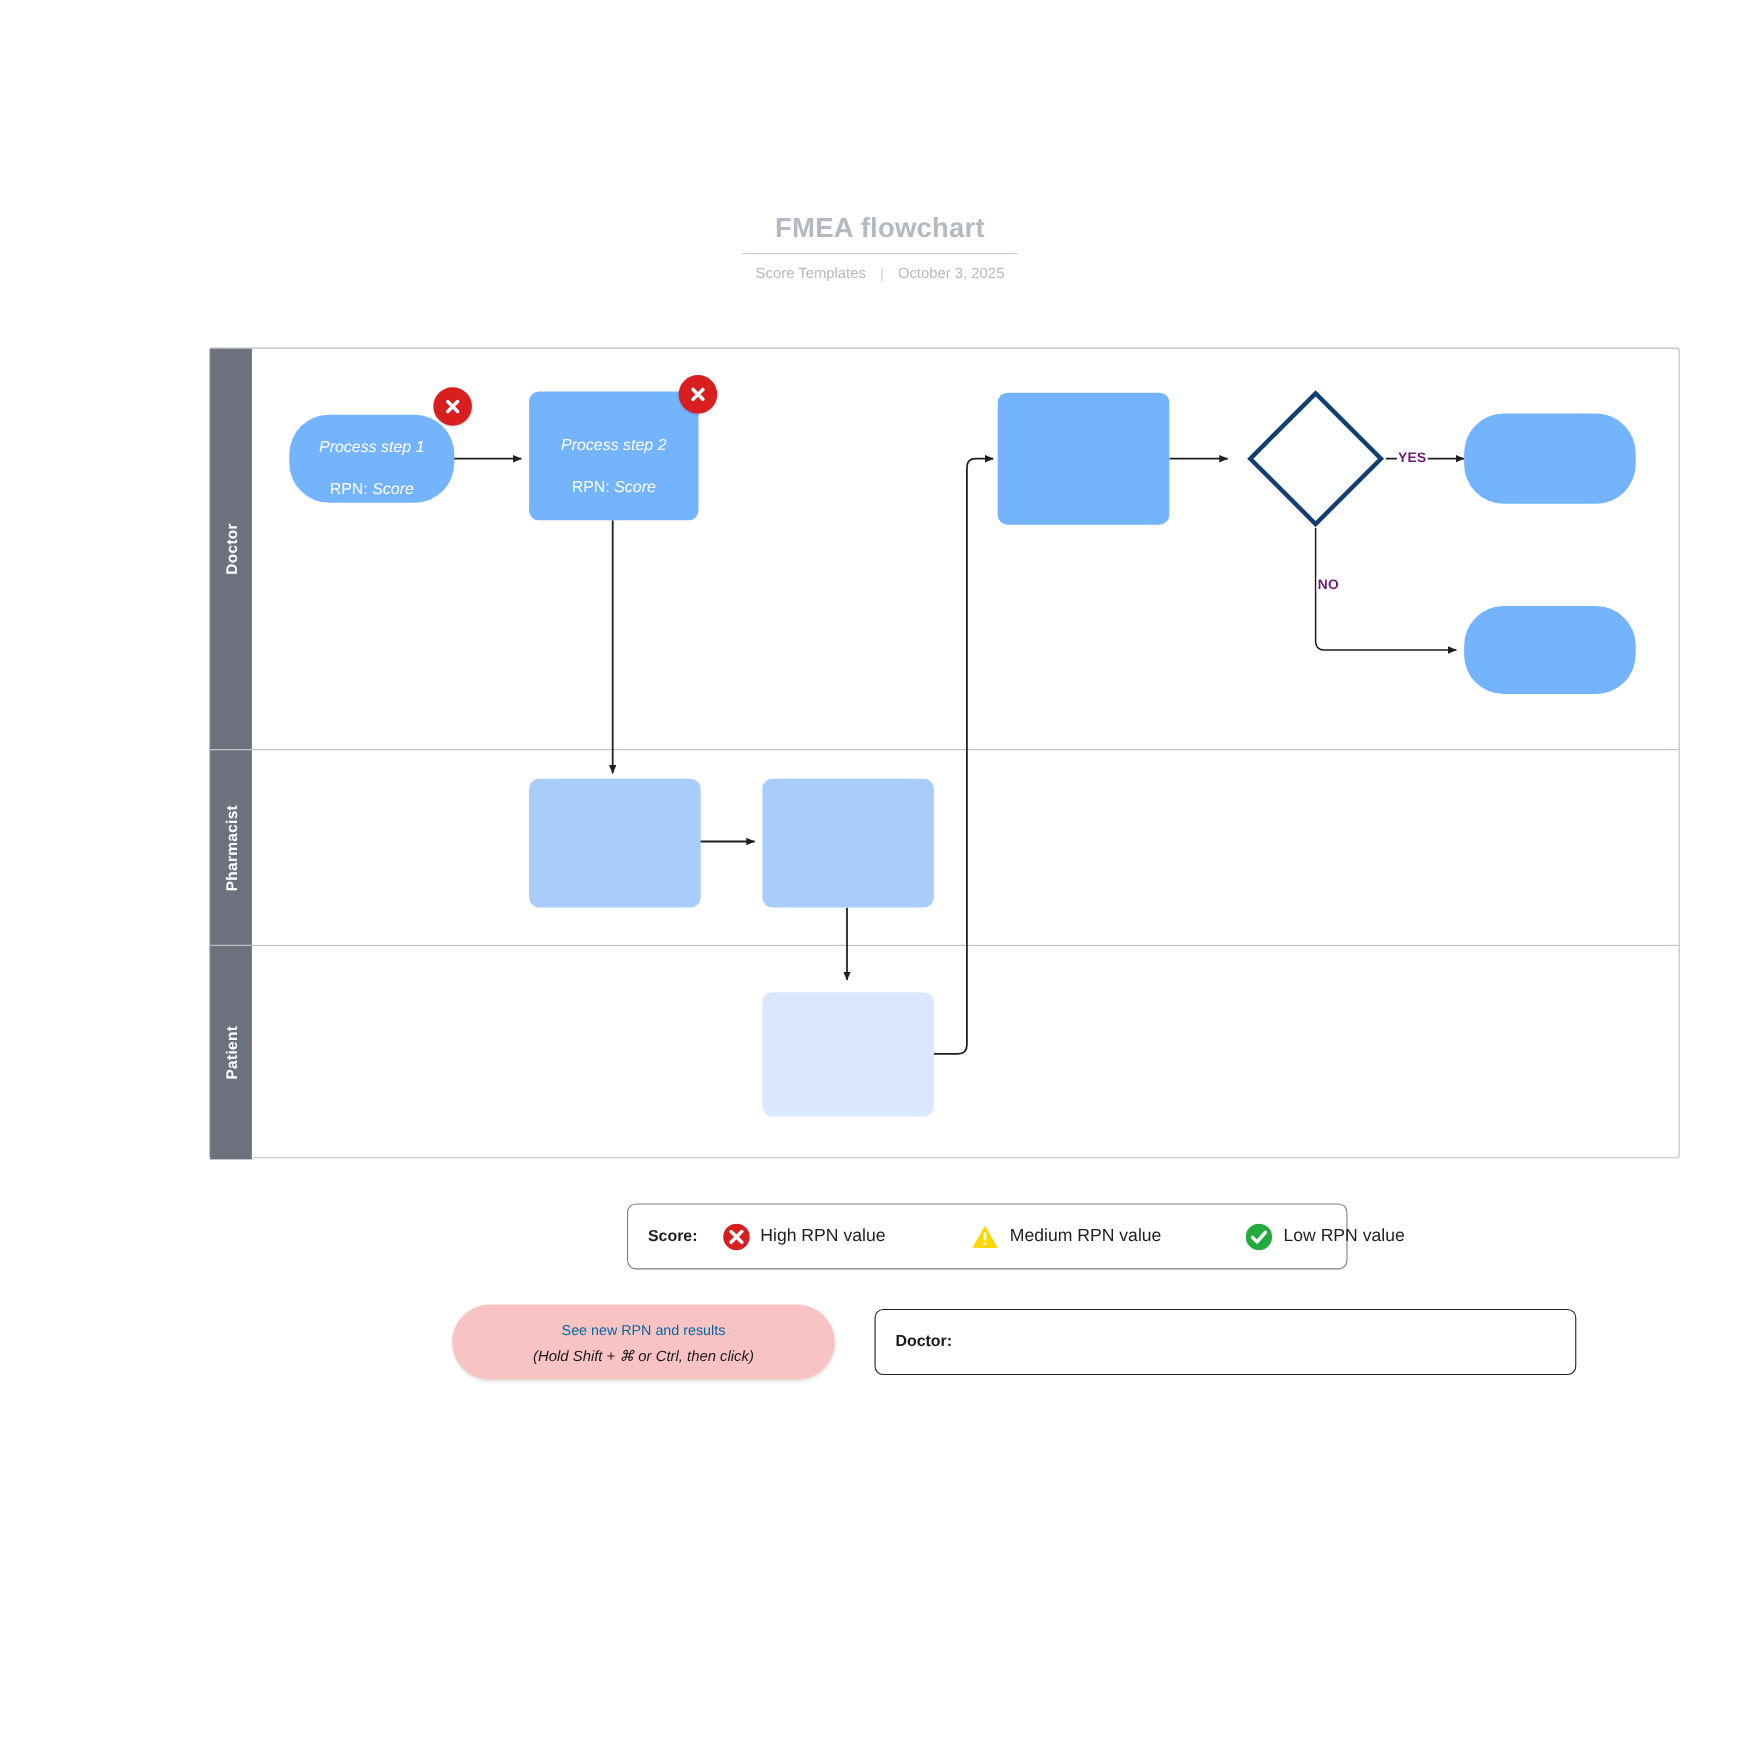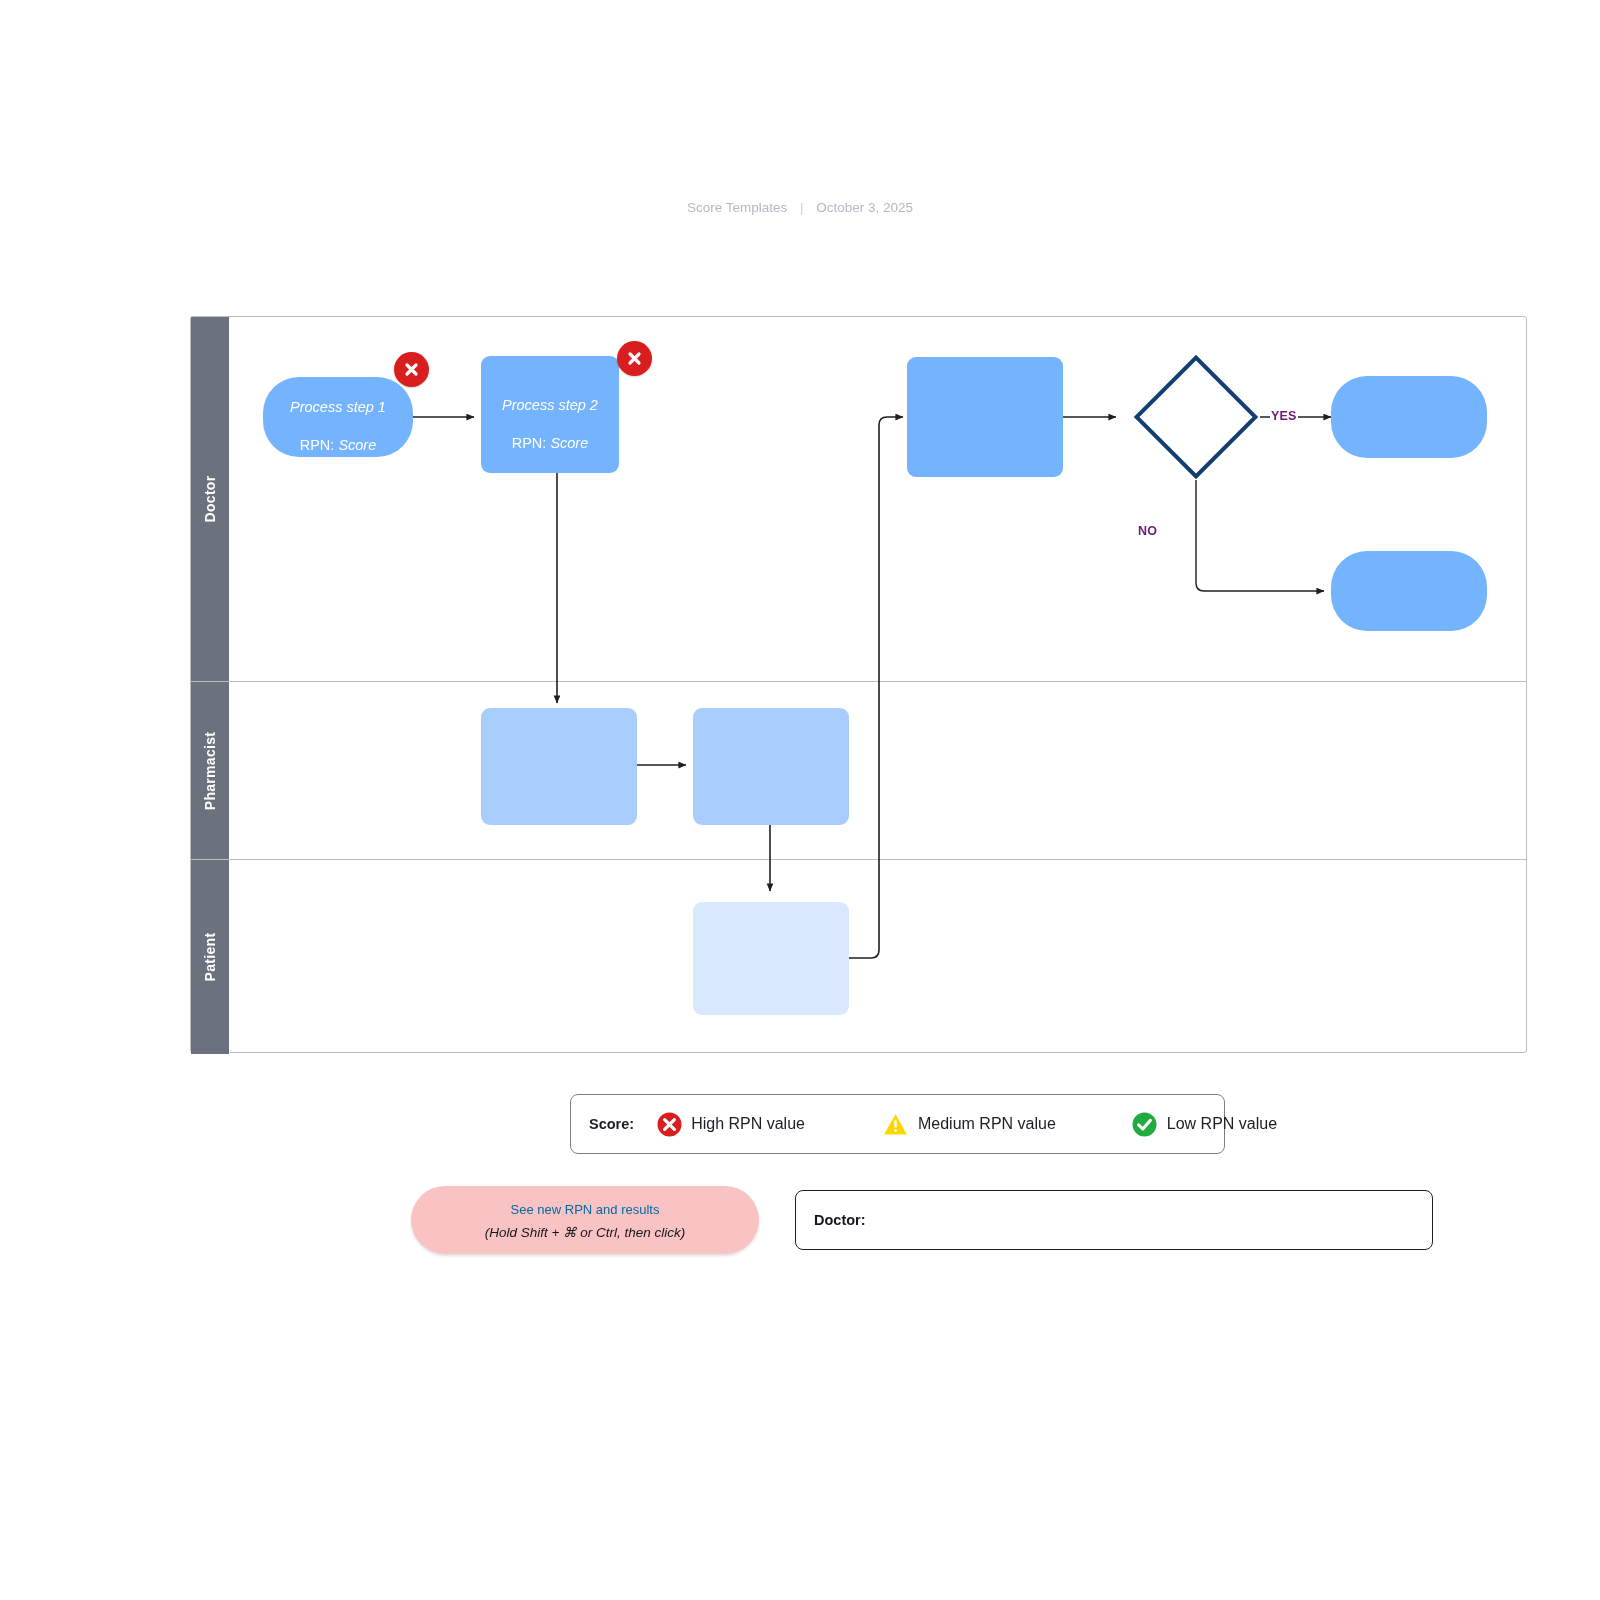--- a/index.html
+++ b/index.html
@@ -257,20 +257,21 @@
     font-size: 14.5px;
     font-weight: bold;
     color: #16181c;
     margin-left: 18px;
   }
 </style>
 </head>
 <body>
 
 <div id="doc-header">
+  <div id="doc-title">FMEA flowchart</div>
   <div id="doc-subtitle">
     <span>Score Templates</span>
     <span class="sep">|</span>
     <span>October 3, 2025</span>
   </div>
 </div>
 
 <div id="swimlane-container">
 
   <div class="lane" id="lane-doctor">
@@ -323,40 +324,40 @@
       <span>Process step 1</span><br>
       <span class="plain">RPN: </span><span>Score</span>
     </div>
   </div>
   <div class="rpn-badge" id="badge-step1" style="left:203px; top:35px;">
     <svg width="17" height="17" viewBox="0 0 17 17" aria-hidden="true">
       <path d="M4 4 L13 13 M13 4 L4 13" stroke="#ffffff" stroke-width="3.2" stroke-linecap="round"></path>
     </svg>
   </div>
 
-  <div class="node shape-rect blue-dark" id="node-step2" style="left:290px; top:39px; width:138px; height:117px;">
+  <div class="node shape-rect blue-dark" id="node-step2" style="left:290px; top:39px; width:154px; height:117px;">
     <div class="node-label">
       <span>Process step 2</span><br>
       <span class="plain">RPN: </span><span>Score</span>
     </div>
   </div>
   <div class="rpn-badge" id="badge-step2" style="left:426px; top:24px;">
     <svg width="17" height="17" viewBox="0 0 17 17" aria-hidden="true">
       <path d="M4 4 L13 13 M13 4 L4 13" stroke="#ffffff" stroke-width="3.2" stroke-linecap="round"></path>
     </svg>
   </div>
 
   <div class="node shape-rect blue-dark" id="node-step3" style="left:716px; top:40px; width:156px; height:120px;">
     <div class="node-label"></div>
   </div>
 
   <div id="decision-node" style="left:961px; top:56px;"></div>
 
   <span class="edge-label" id="label-yes" style="left:1079px; top:92px;">YES</span>
-  <span class="edge-label" id="label-no" style="left:946px; top:207px;">NO</span>
+  <span class="edge-label" id="label-no" style="left:1006px; top:207px;">NO</span>
 
   <div class="node shape-pill blue-dark" id="node-terminal-yes" style="left:1140px; top:59px; width:156px; height:82px;">
     <div class="node-label"></div>
   </div>
 
   <div class="node shape-pill blue-dark" id="node-terminal-no" style="left:1140px; top:234px; width:156px; height:80px;">
     <div class="node-label"></div>
   </div>
 
   <div class="node shape-rect blue-mid" id="node-pharm1" style="left:290px; top:391px; width:156px; height:117px;">

